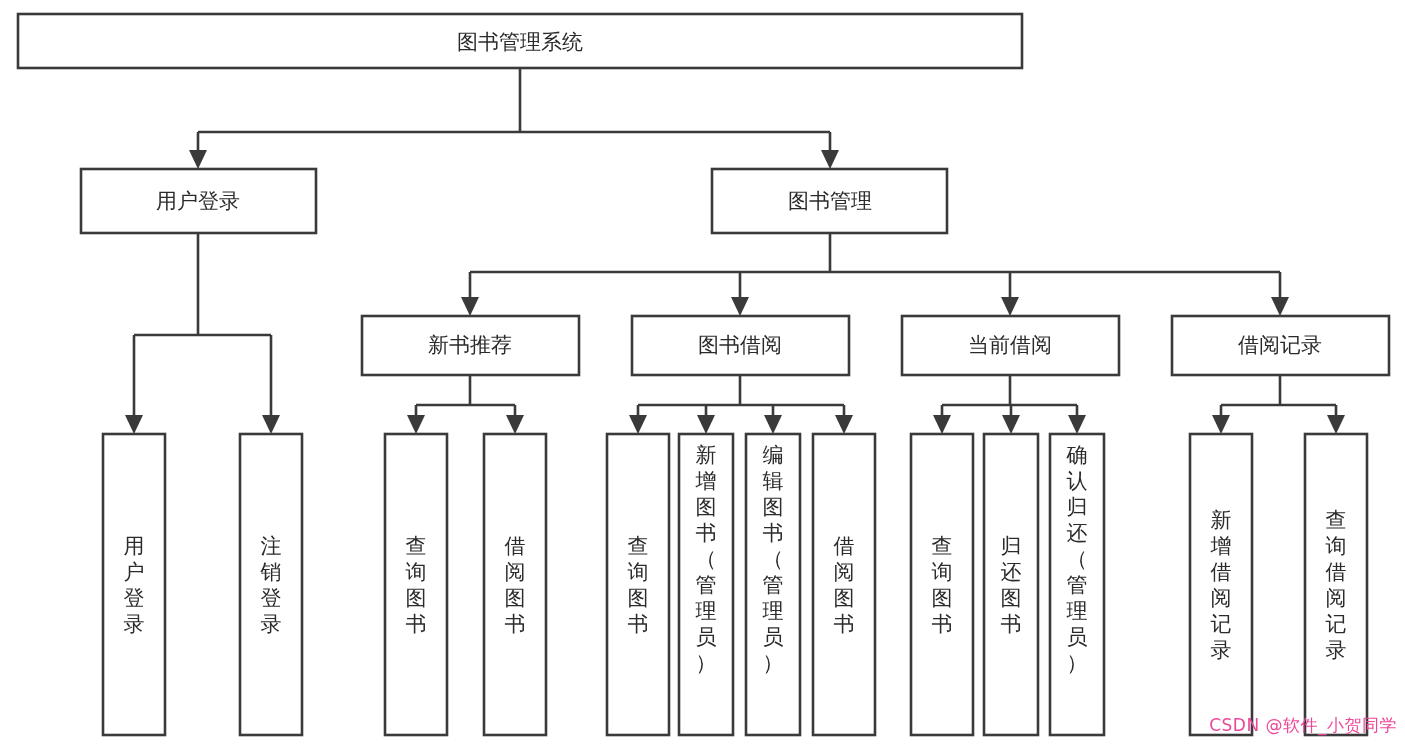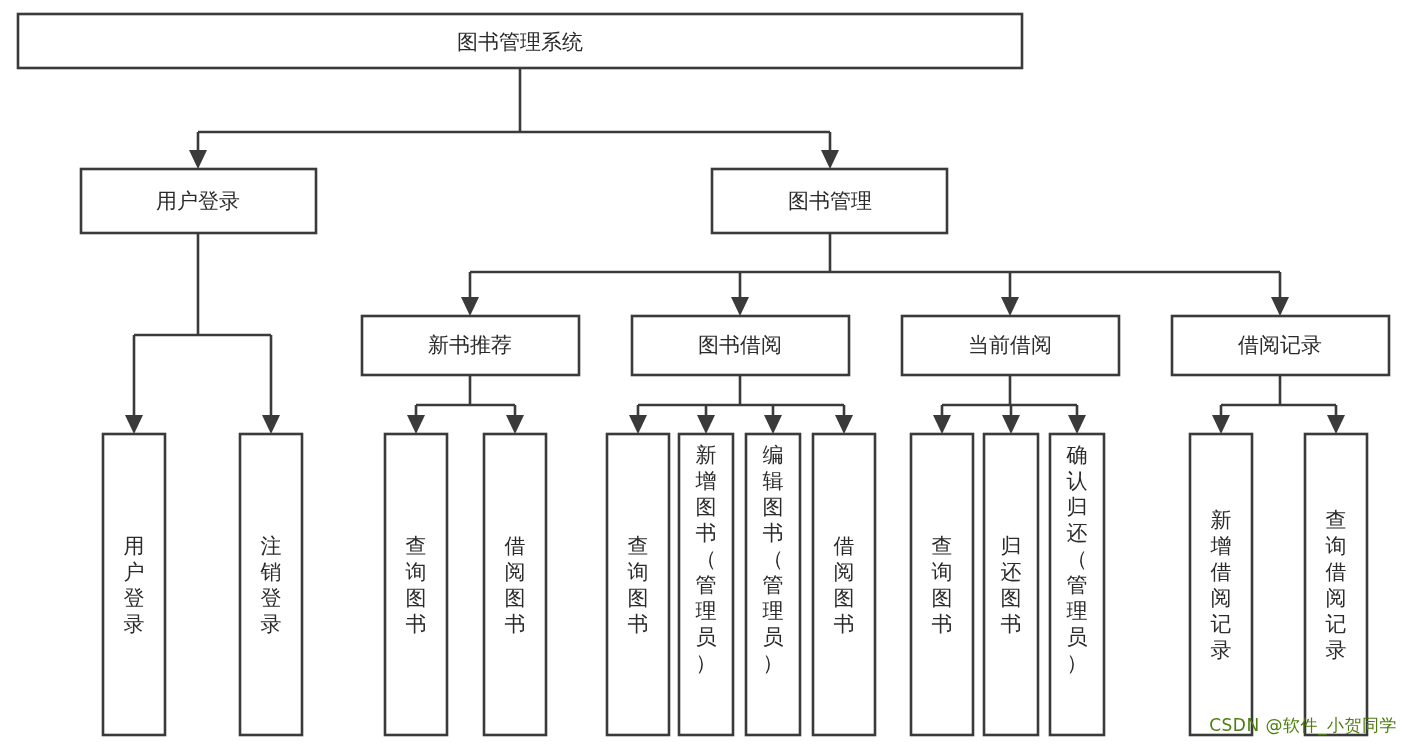--- a/index.html
+++ b/index.html
@@ -52,21 +52,21 @@
   .arrow-head {
     fill: #3a3a3a;
     stroke: none;
   }
   .watermark {
     position: absolute;
     right: 8px;
     bottom: 6px;
     font-family: "DejaVu Sans", "Liberation Sans", sans-serif;
     font-size: 17px;
-    color: #4d7c0f;
+    color: #ec4899;
     white-space: nowrap;
     letter-spacing: 0.5px;
     pointer-events: none;
   }
 </style>
 </head>
 <body>
 
 <div id="diagram-root">
 

